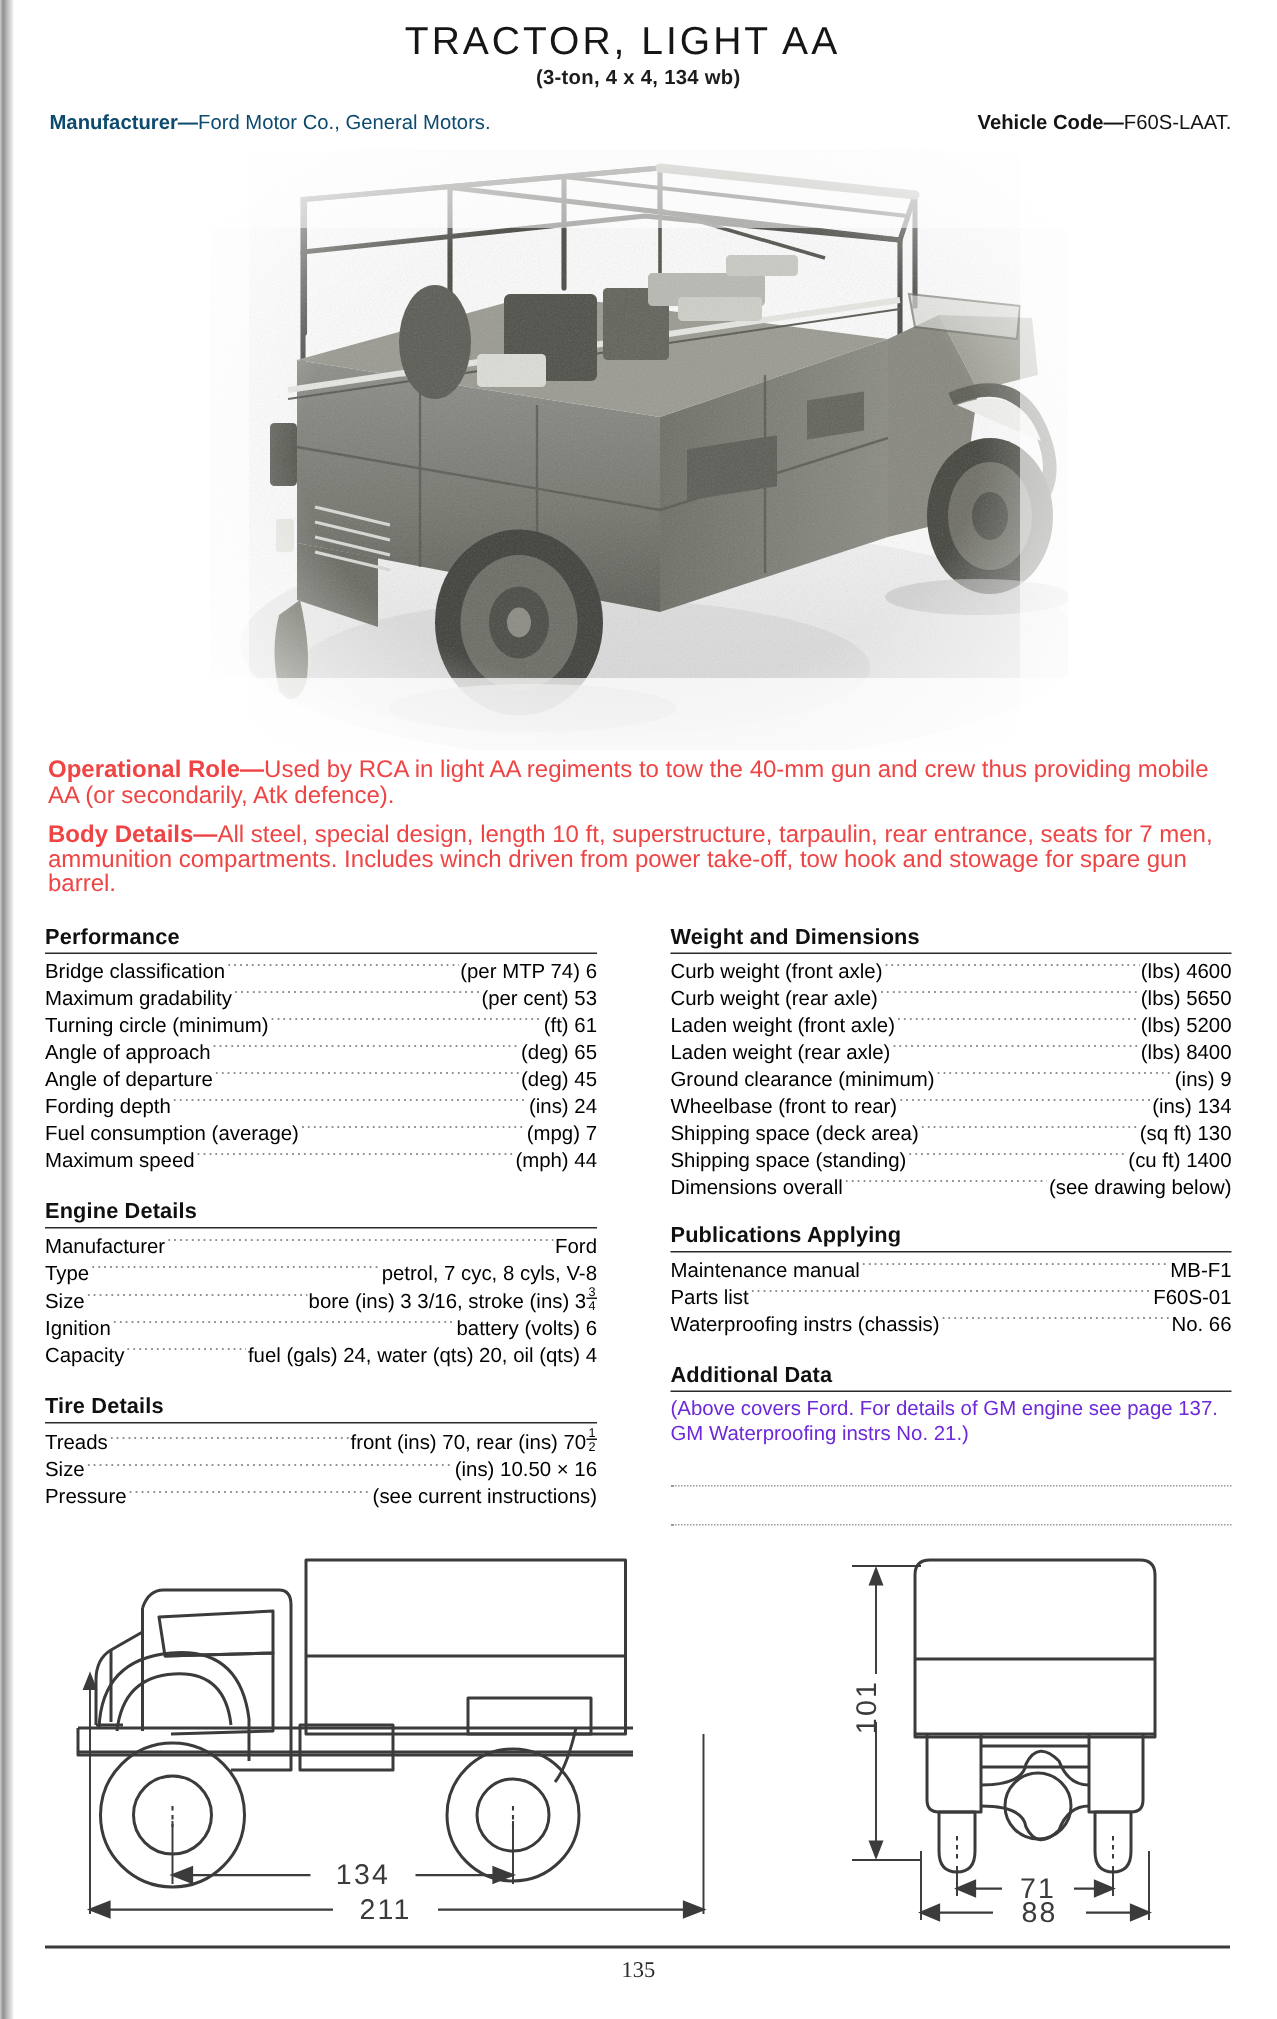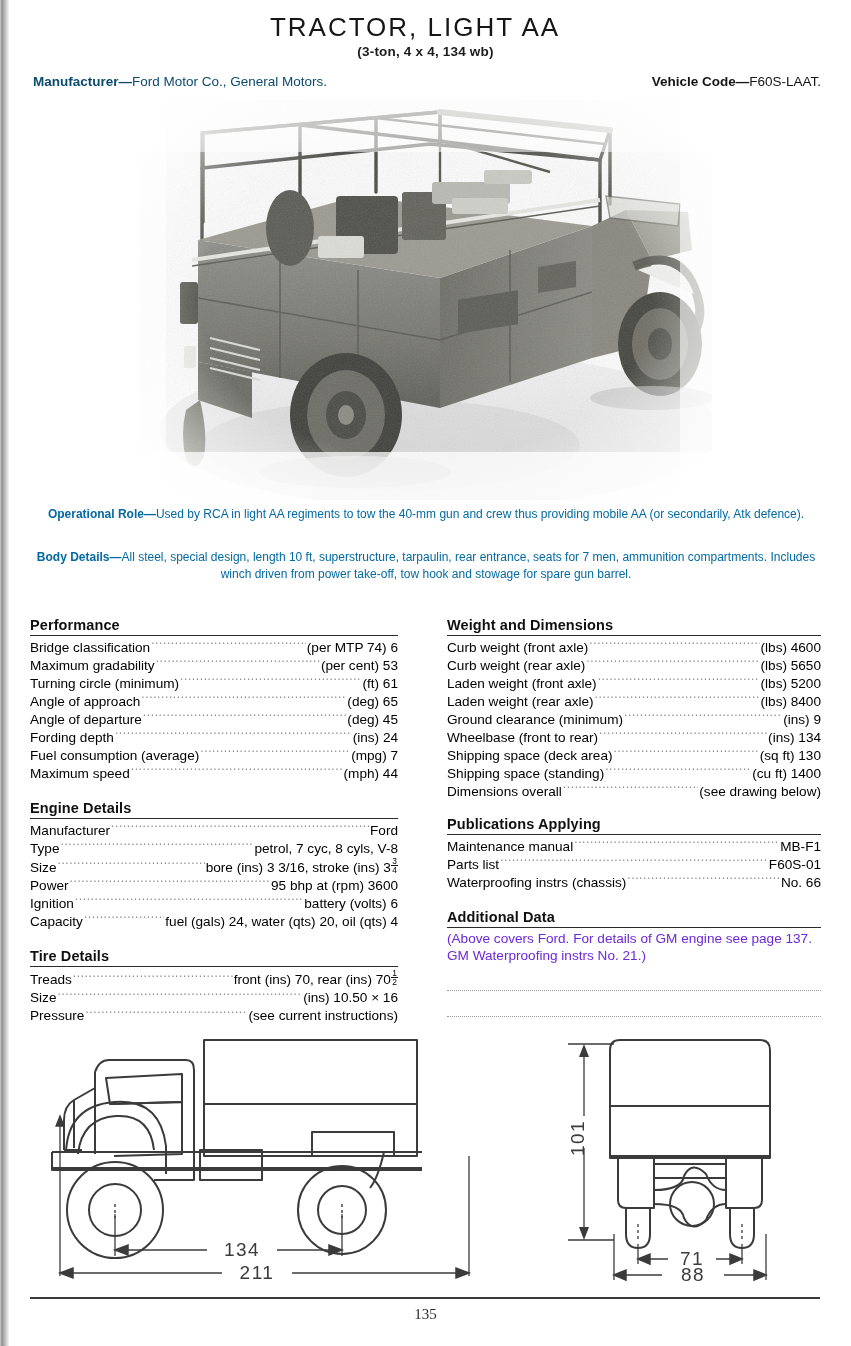--- a/index.html
+++ b/index.html
@@ -49,23 +49,23 @@
   
   .photo-wrap {
     position:absolute; left:140px; top:100px; width:572px; height:400px;
     overflow:hidden;
   }
   .photo-svg { display:block; width:572px; height:400px; }
 
   
   .prose {
     position:absolute; left:32px; width:788px;
-    font-size:12px; line-height:16.5px;
-    color:#0369a1;
-    text-align: center;
+    font-size:16px; line-height:16.5px;
+    color:#ef4444;
+    text-align: left;
   }
   .prose b { font-weight:700; }
   #operational-role { top:506px; }
   #body-details { top:549px; }
 
   
   .col { position:absolute; top:617px; }
   .col-left { left:30px; width:368px; }
   .col-right { left:447px; width:374px; }
 
@@ -376,25 +376,20 @@
             <span class="lbl">Type</span>
             <span class="dots"></span>
             <span class="val">petrol, 7 cyc, 8 cyls, V-8</span>
           </div>
           <div class="row">
             <span class="lbl">Size</span>
             <span class="dots"></span>
             <span class="val">bore (ins) 3 3/16, stroke (ins) 3<span class="frac"><span class="n">3</span><span class="d">4</span></span></span>
           </div>
           <div class="row">
-            <span class="lbl">Power</span>
-            <span class="dots"></span>
-            <span class="val">95 bhp at (rpm) 3600</span>
-          </div>
-          <div class="row">
             <span class="lbl">Ignition</span>
             <span class="dots"></span>
             <span class="val">battery (volts) 6</span>
           </div>
           <div class="row">
             <span class="lbl">Capacity</span>
             <span class="dots"></span>
             <span class="val">fuel (gals) 24, water (qts) 20, oil (qts) 4</span>
           </div>
         </div>

